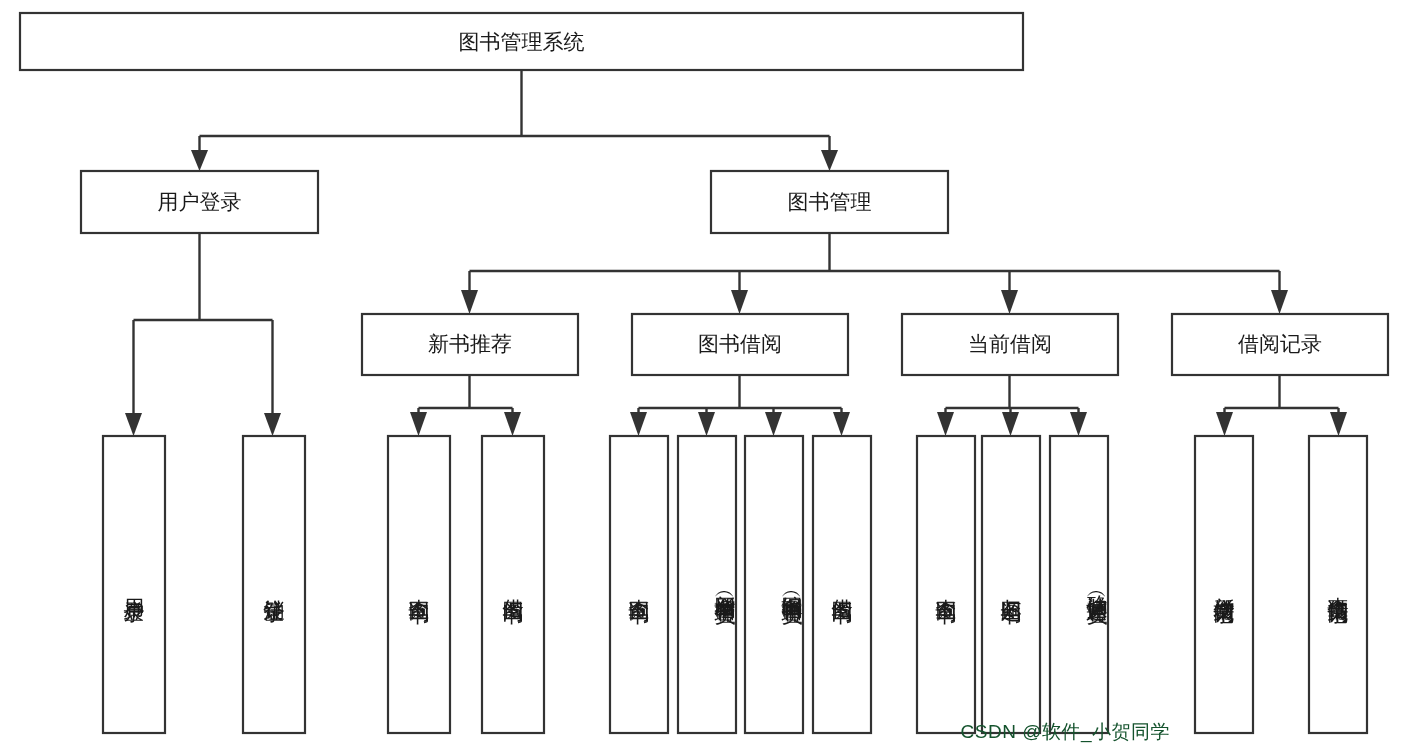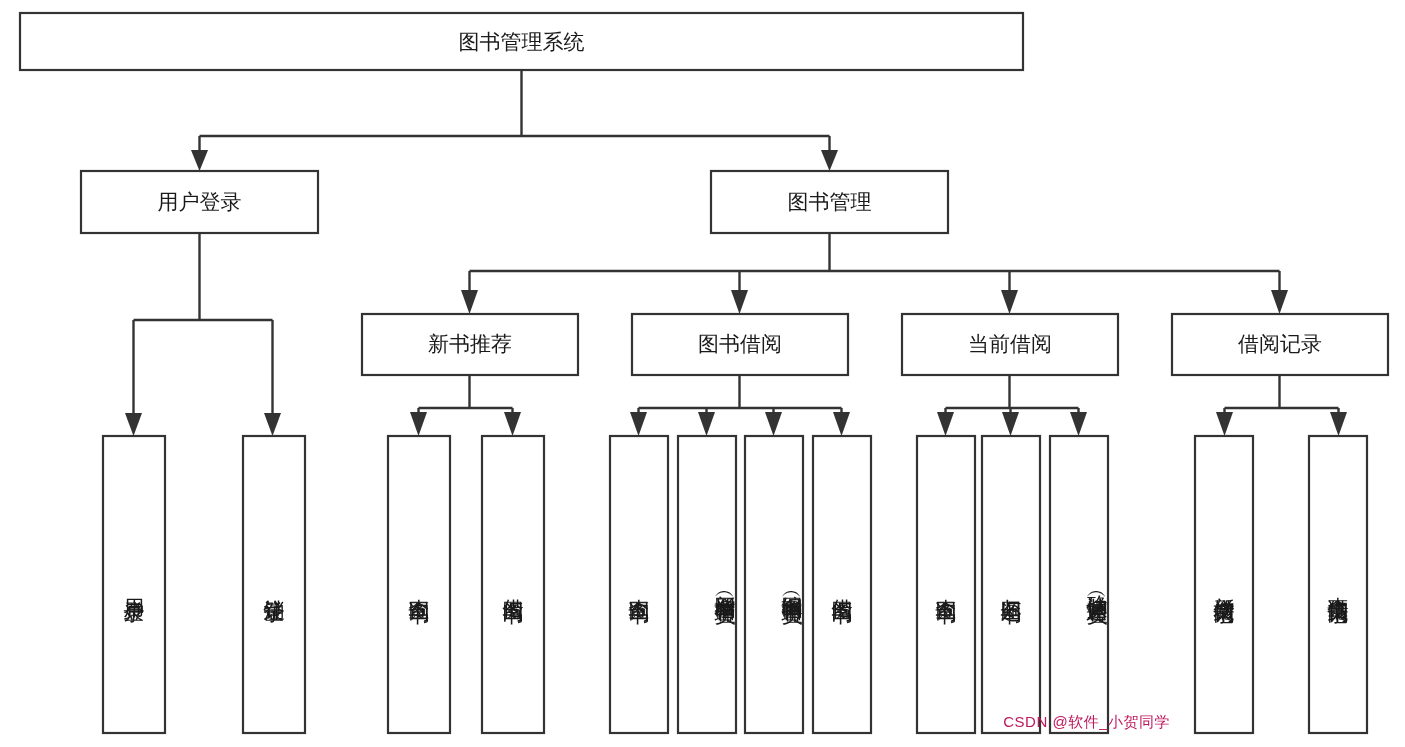--- a/index.html
+++ b/index.html
@@ -60,24 +60,24 @@
     letter-spacing: 1.5px;
     display: flex;
     align-items: center;
     justify-content: center;
     white-space: nowrap;
     pointer-events: none;
   }
   .watermark {
     position: absolute;
     right: 8px;
-    bottom: 15px;
-    font-family: "Liberation Sans", "DejaVu Sans", sans-serif;
-    font-size: 15px;
-    color: #be185d;
+    bottom: 2px;
+    font-family: "Liberation Sans", "DejaVu Sans", sans-serif;
+    font-size: 19px;
+    color: #14532d;
     letter-spacing: 0.5px;
     user-select: none;
   }
 </style>
 </head>
 <body>
 
 <div id="diagram-root">
 
   <svg id="diagram-svg" viewBox="0 0 1405 747" xmlns="http://www.w3.org/2000/svg">

